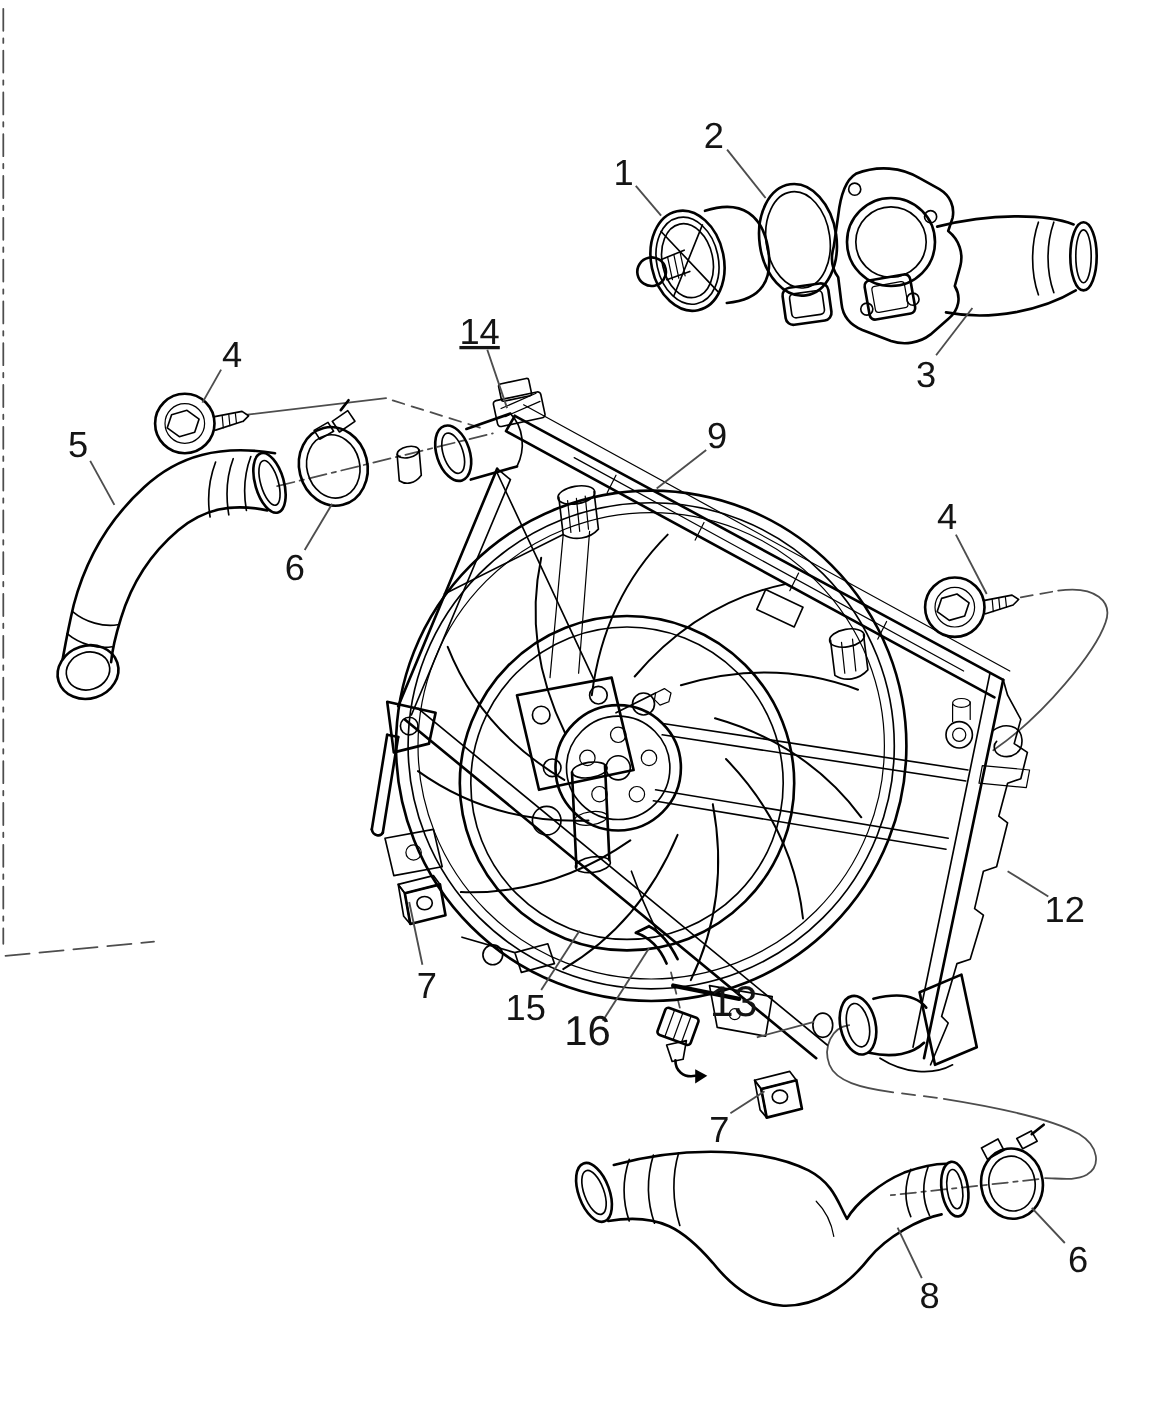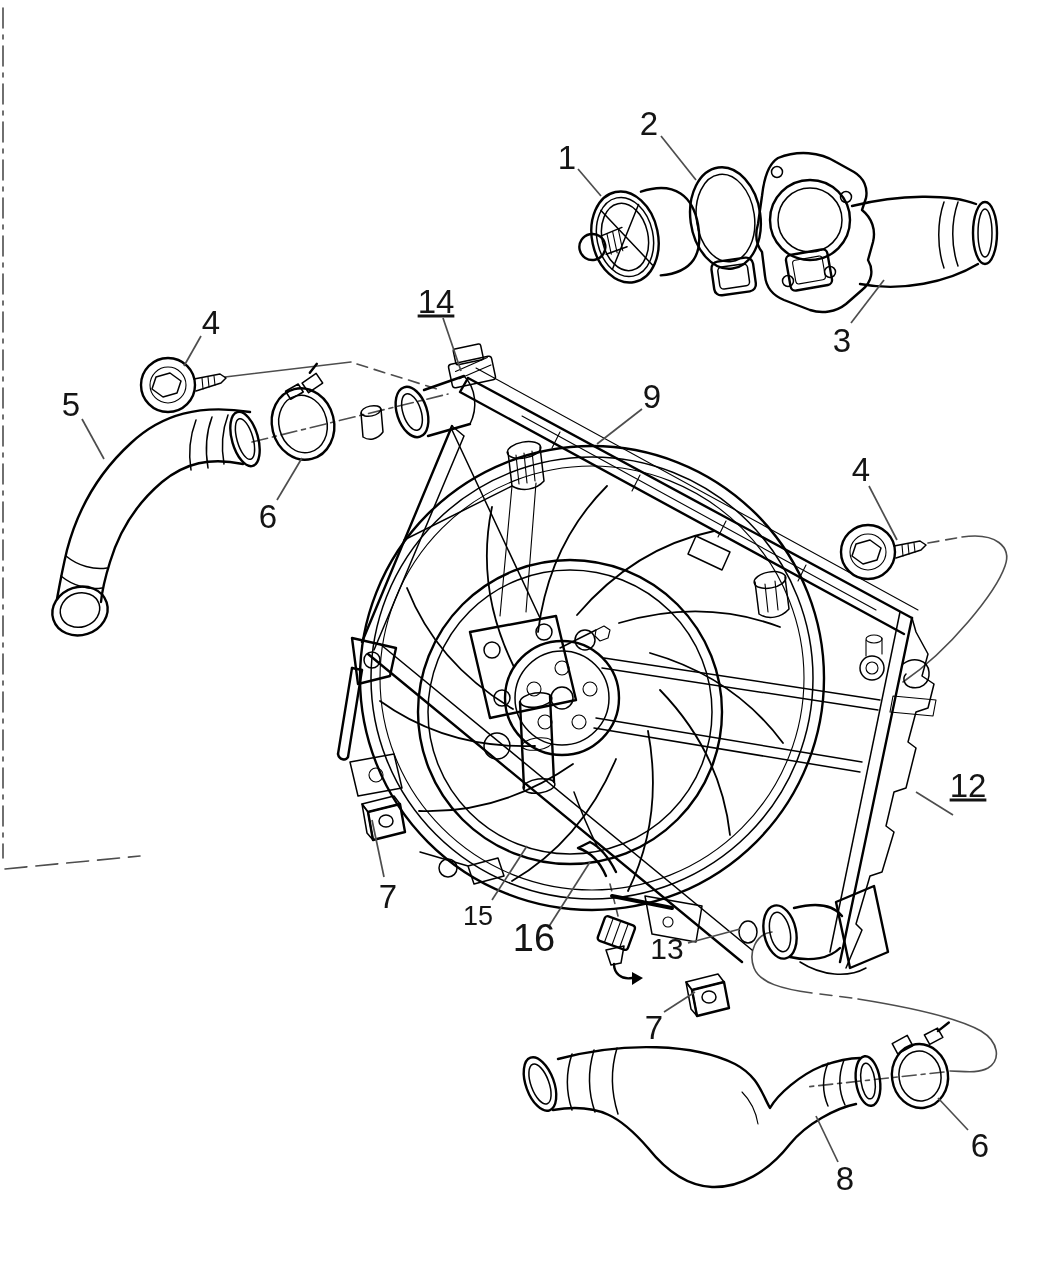--- a/index.html
+++ b/index.html
@@ -324,22 +324,22 @@
   <div id="callout-layer">
       <div class="callout" style="left: 567px; top: 157px; font-size: 33px;">1</div>
       <div class="callout" style="left: 649px; top: 123px; font-size: 33px;">2</div>
       <div class="callout" style="left: 842px; top: 340px; font-size: 33px;">3</div>
       <div class="callout" style="left: 211px; top: 322px; font-size: 33px;">4</div>
       <div class="callout" style="left: 71px; top: 404px; font-size: 33px;">5</div>
       <div class="callout" style="left: 268px; top: 516px; font-size: 33px;">6</div>
       <div class="callout" style="left: 436px; top: 301px; font-size: 33px; text-decoration: underline;">14</div>
       <div class="callout" style="left: 652px; top: 396px; font-size: 33px;">9</div>
       <div class="callout" style="left: 861px; top: 469px; font-size: 33px;">4</div>
-      <div class="callout" style="left: 968px; top: 785px; font-size: 33px; text-decoration: underline;">12</div>
+      <div class="callout" style="left: 968px; top: 827px; font-size: 33px;">12</div>
       <div class="callout" style="left: 388px; top: 896px; font-size: 33px;">7</div>
-      <div class="callout" style="left: 478px; top: 916px; font-size: 27px;">15</div>
+      <div class="callout" style="left: 478px; top: 916px; font-size: 33px;">15</div>
       <div class="callout" style="left: 534px; top: 938px; font-size: 38px;">16</div>
-      <div class="callout" style="left: 667px; top: 949px; font-size: 30px;">13</div>
+      <div class="callout" style="left: 667px; top: 911px; font-size: 39px;">13</div>
       <div class="callout" style="left: 654px; top: 1027px; font-size: 33px;">7</div>
       <div class="callout" style="left: 980px; top: 1145px; font-size: 33px;">6</div>
       <div class="callout" style="left: 845px; top: 1178px; font-size: 33px;">8</div>
     </div>
 </div>
 
 </body></html>

